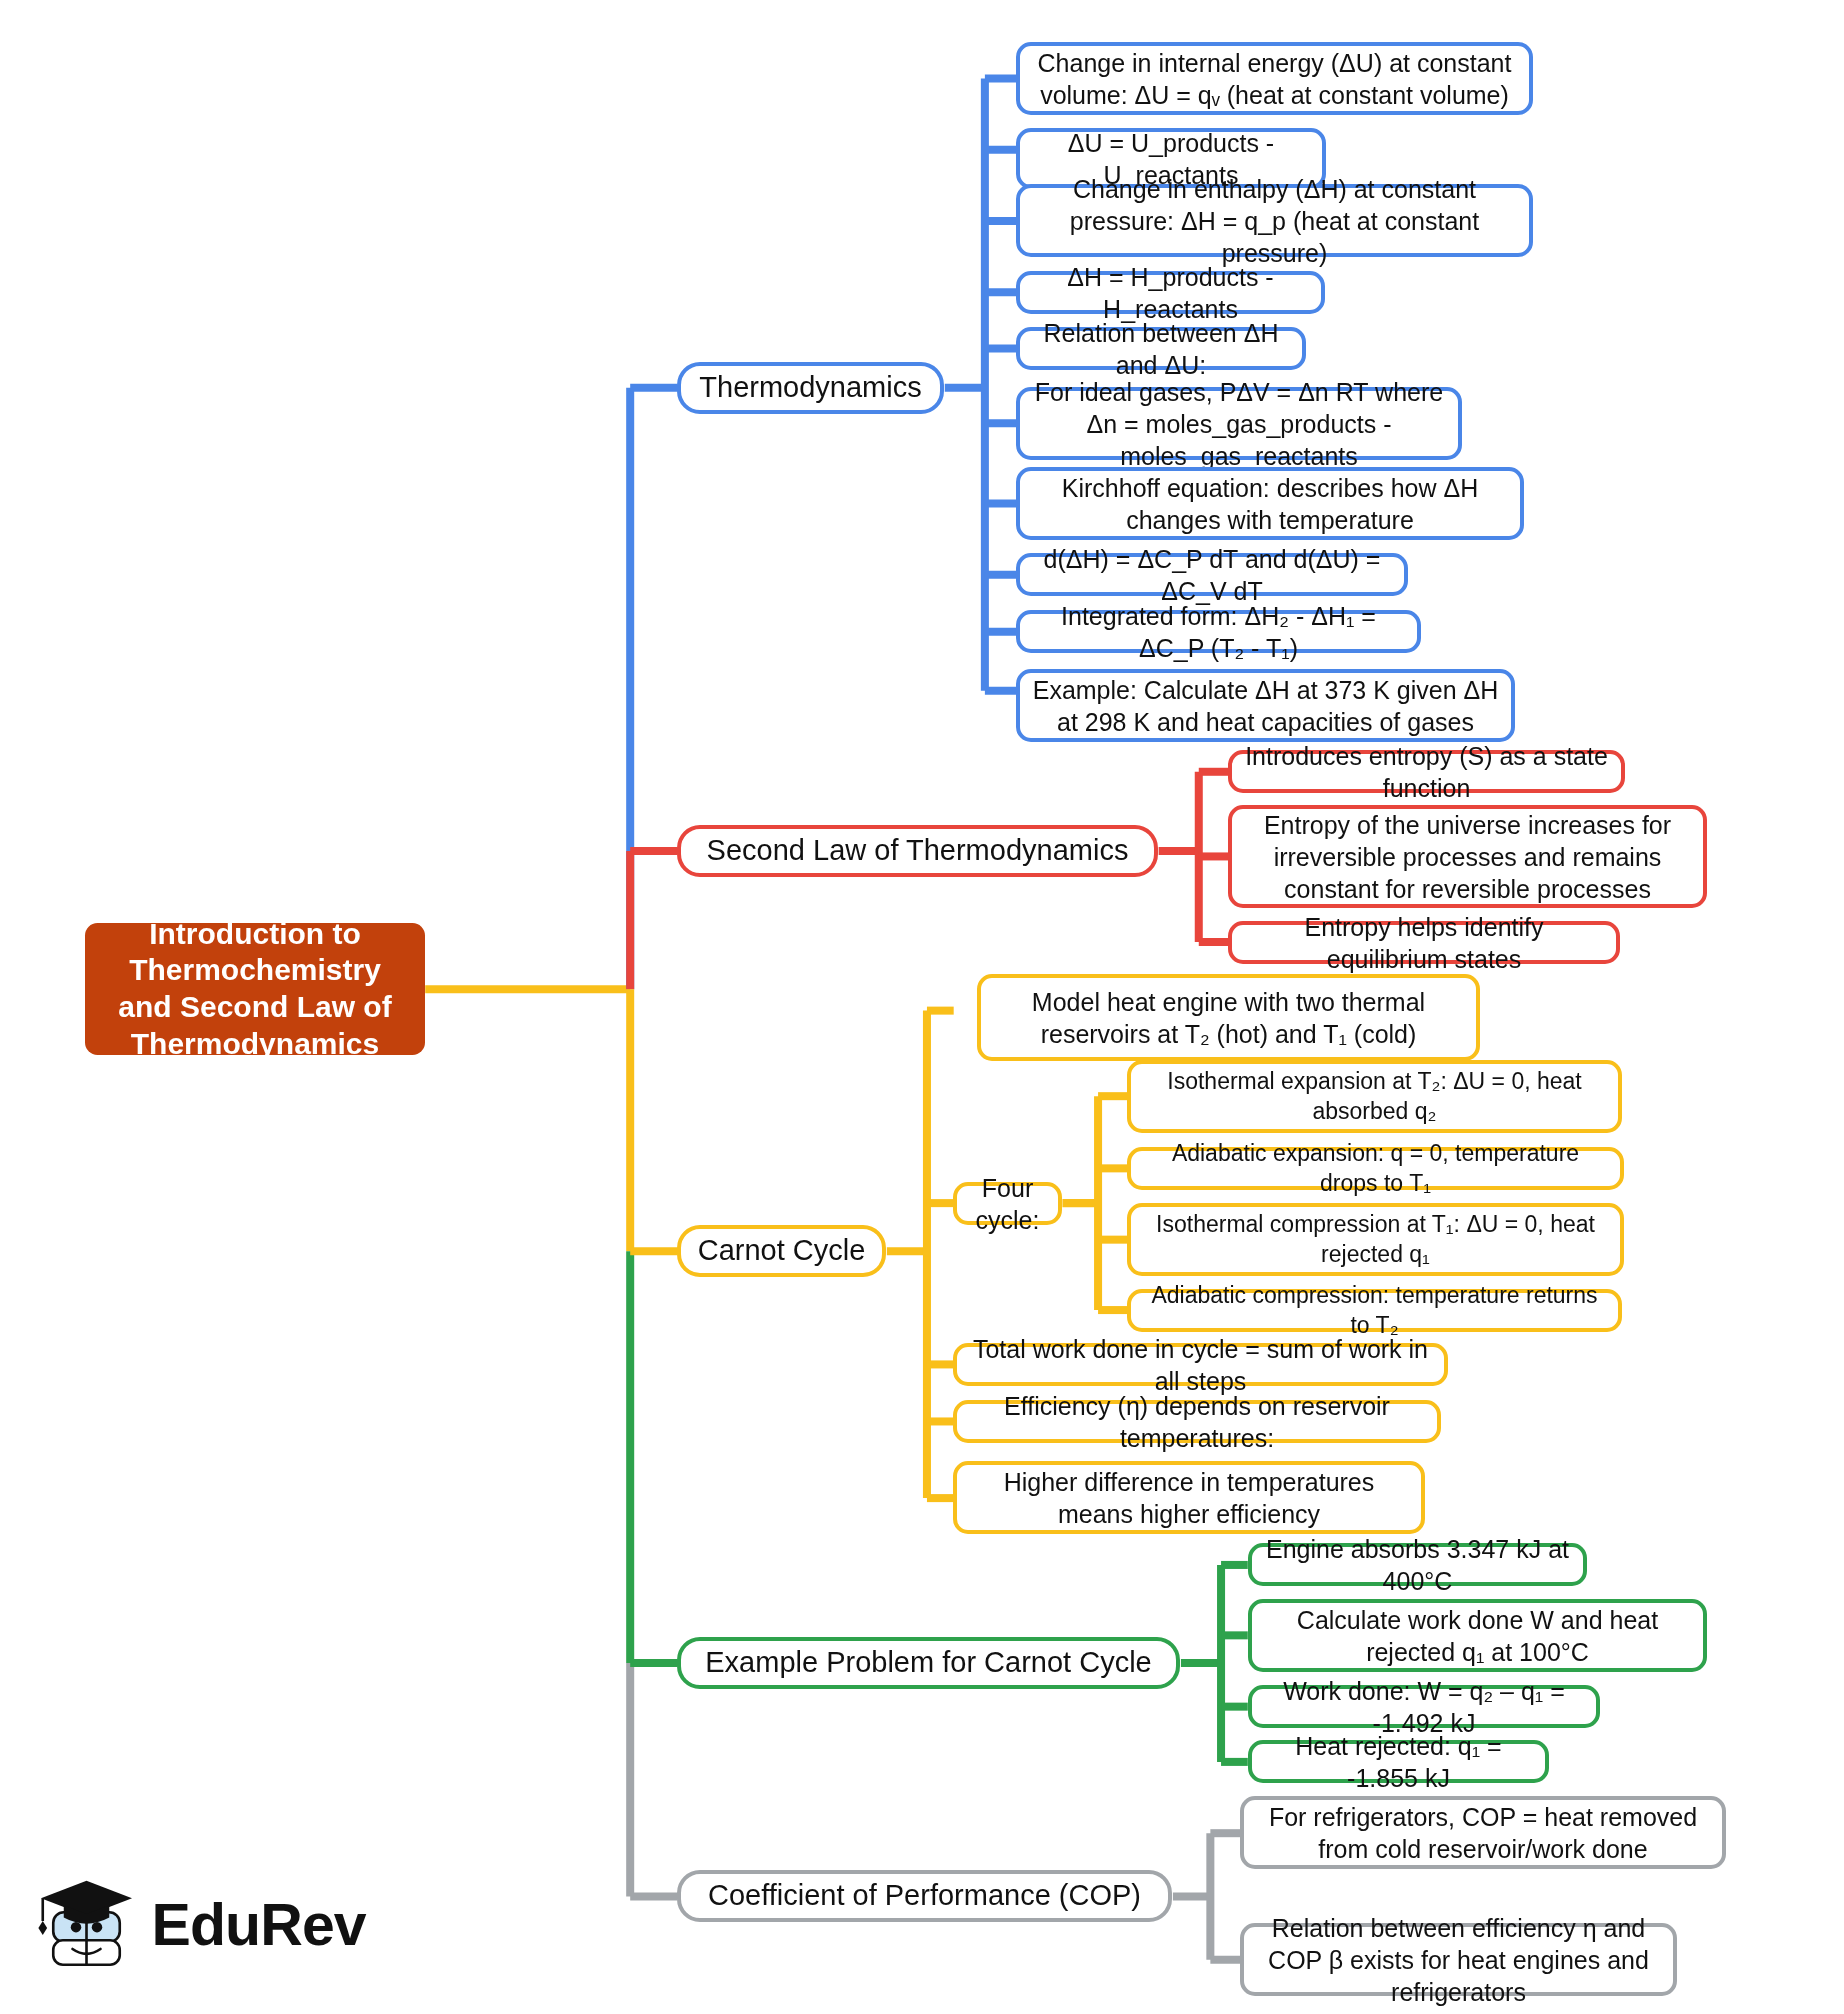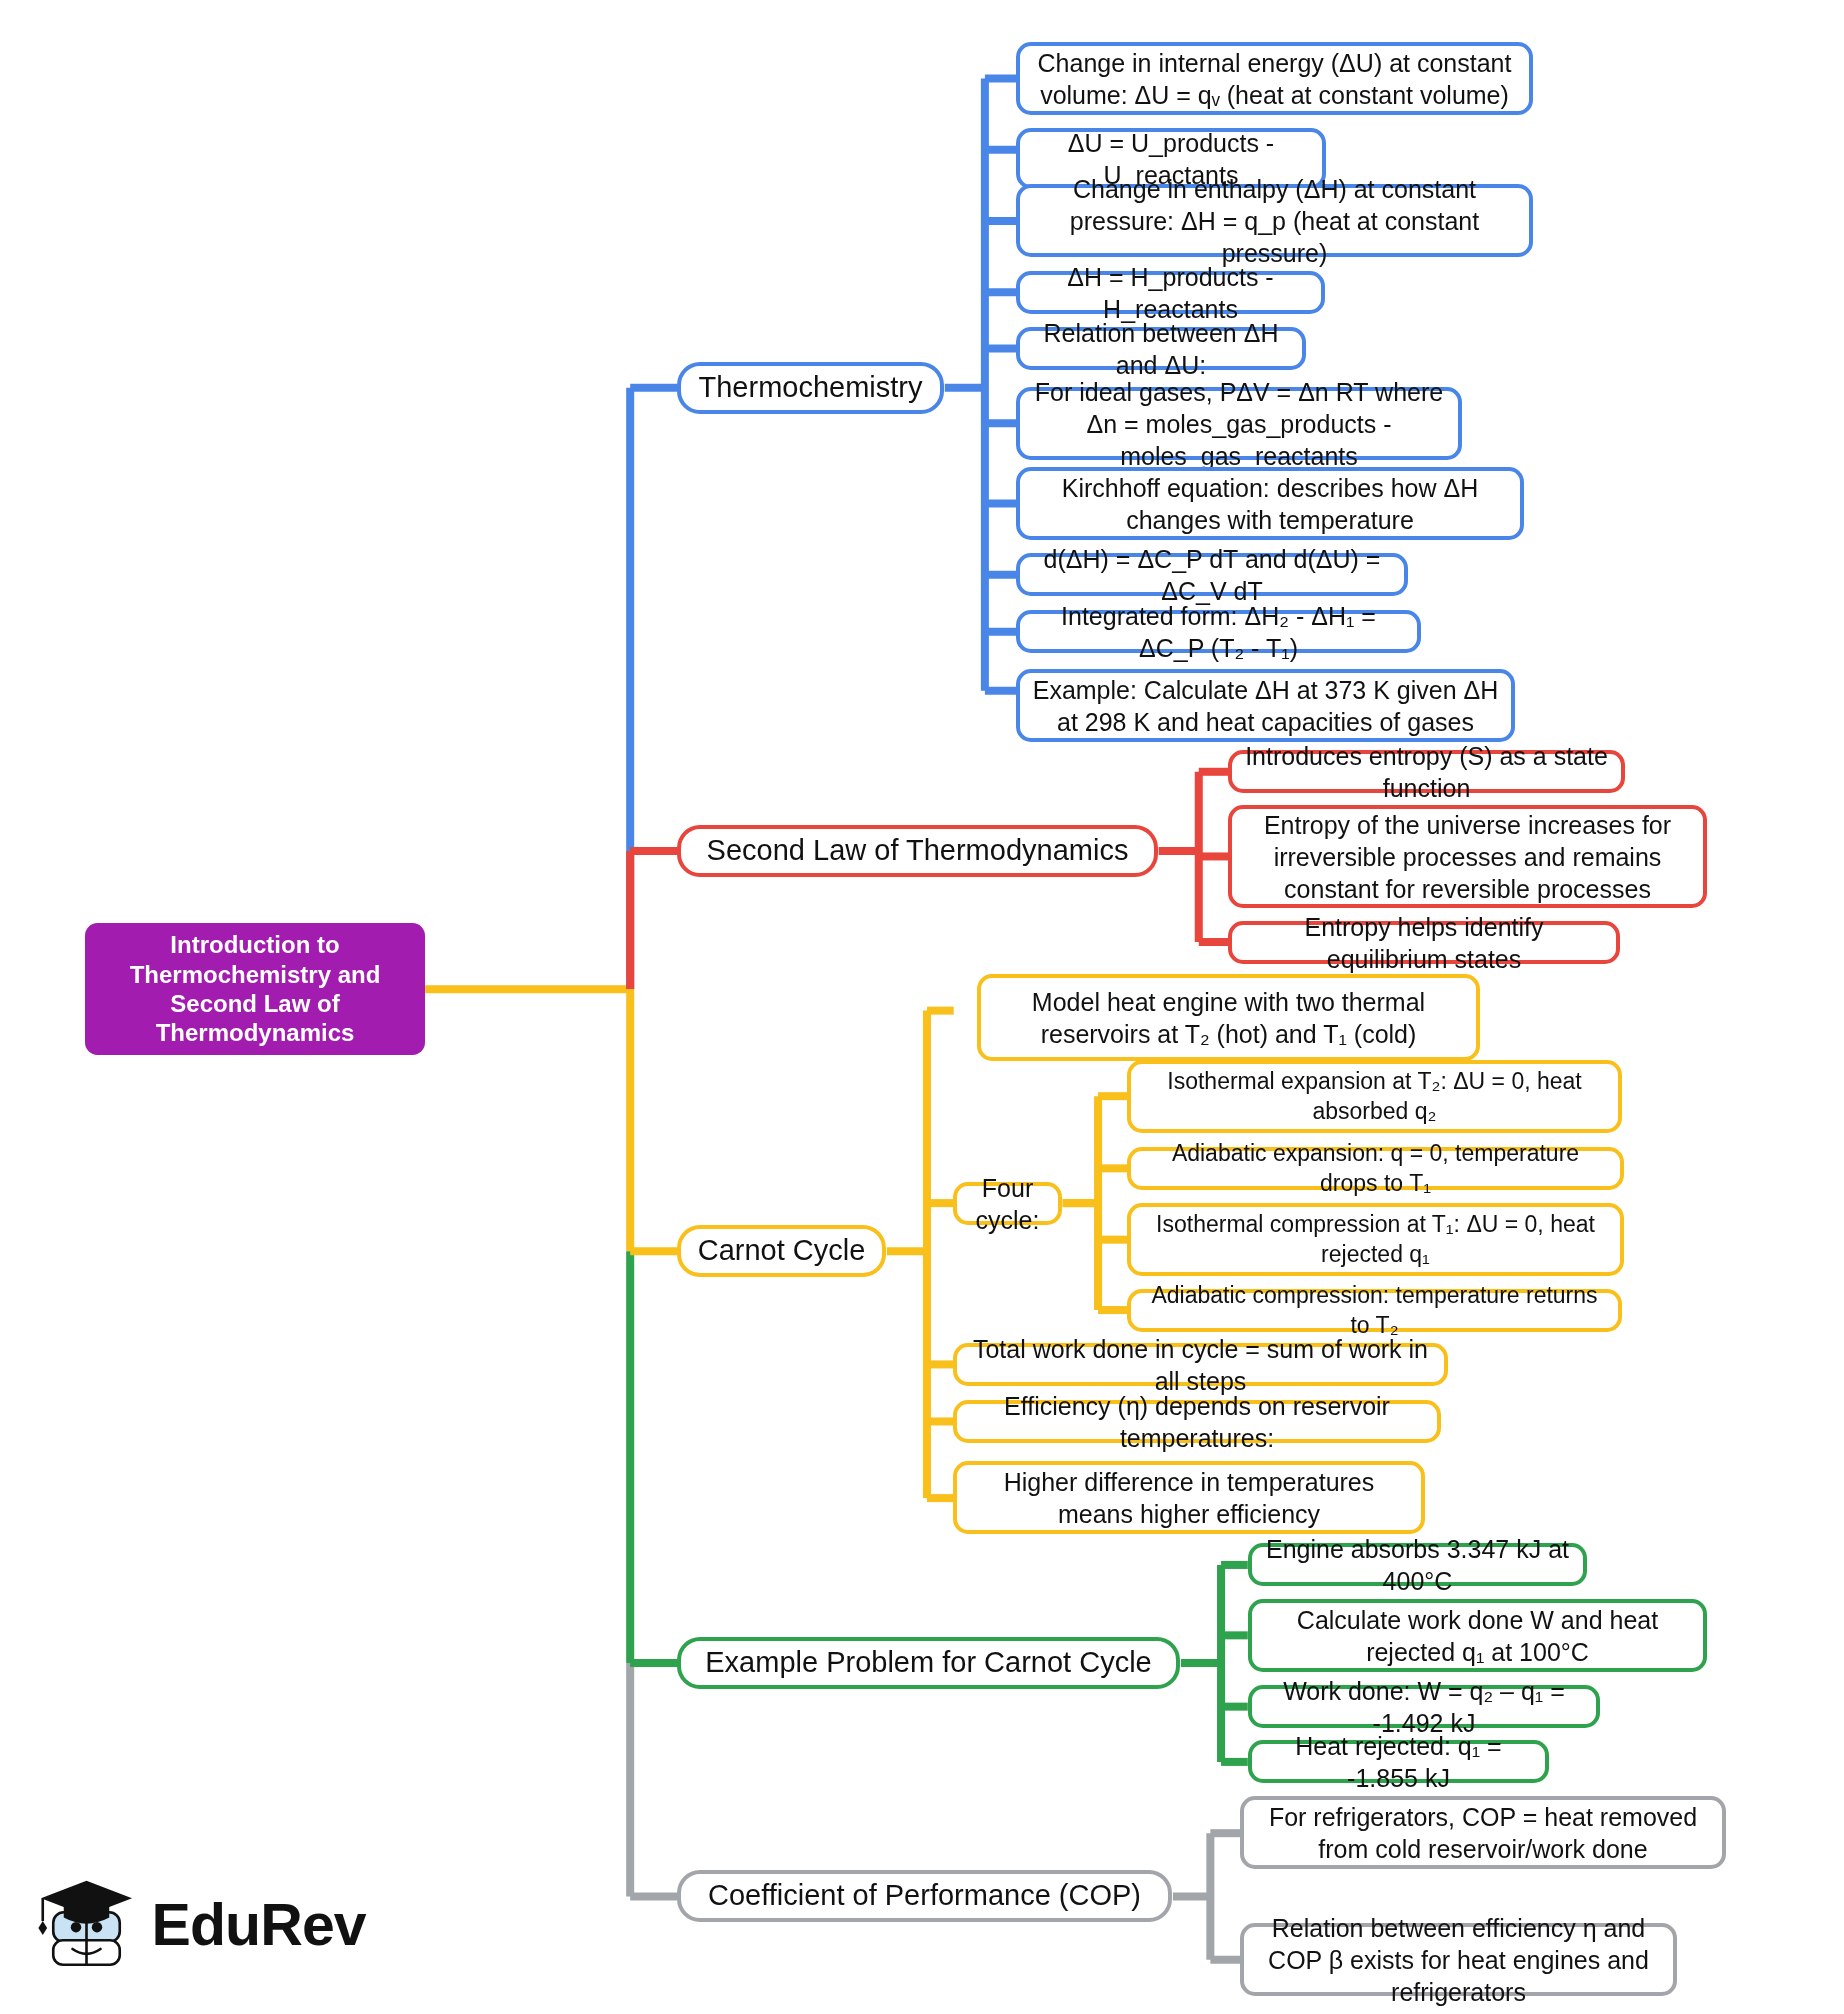--- a/index.html
+++ b/index.html
@@ -25,26 +25,26 @@
     justify-content:center;
     text-align:center;
     color:#111111;
     line-height:1.28;
     padding:3.6px 10.7px;
   }
   .node span { display:block; width:100%; }
 
   
   .root {
-    background:#a21caf;
+    background:#c2410c;
     border:none;
     border-radius:12.5px;
     color:#ffffff;
     font-weight:bold;
-    font-size:24px;
+    font-size:30px;
     line-height:1.22;
     padding:9px 14.3px;
   }
 
   
   .l1 { font-size:29px; border-radius:23px; }
   
   .l2 { font-size:25px; border-radius:15px; }
   
   .l3 { font-size:23px; border-radius:15px; }
@@ -132,21 +132,21 @@
       <path d="M1358,2057 H1392" stroke="#a2a6aa" stroke-width="9"></path>
       <path d="M1358,2199 H1392" stroke="#a2a6aa" stroke-width="9"></path>
     </g>
   </svg>
 
   <div class="node root" style="left:85px; top:923px; width:340px; height:132px;">
     <span>Introduction to Thermochemistry and Second Law of Thermodynamics</span>
   </div>
 
   <div class="node l1 c-blue" style="left:677px; top:362px; width:267px; height:52px;">
-    <span>Thermochemistry</span>
+    <span>Thermodynamics</span>
   </div>
 
   <div class="node l1 c-red" style="left:677px; top:825px; width:481px; height:52px;">
     <span>Second Law of Thermodynamics</span>
   </div>
 
   <div class="node l1 c-yellow" style="left:677px; top:1225px; width:209px; height:52px;">
     <span>Carnot Cycle</span>
   </div>
 

